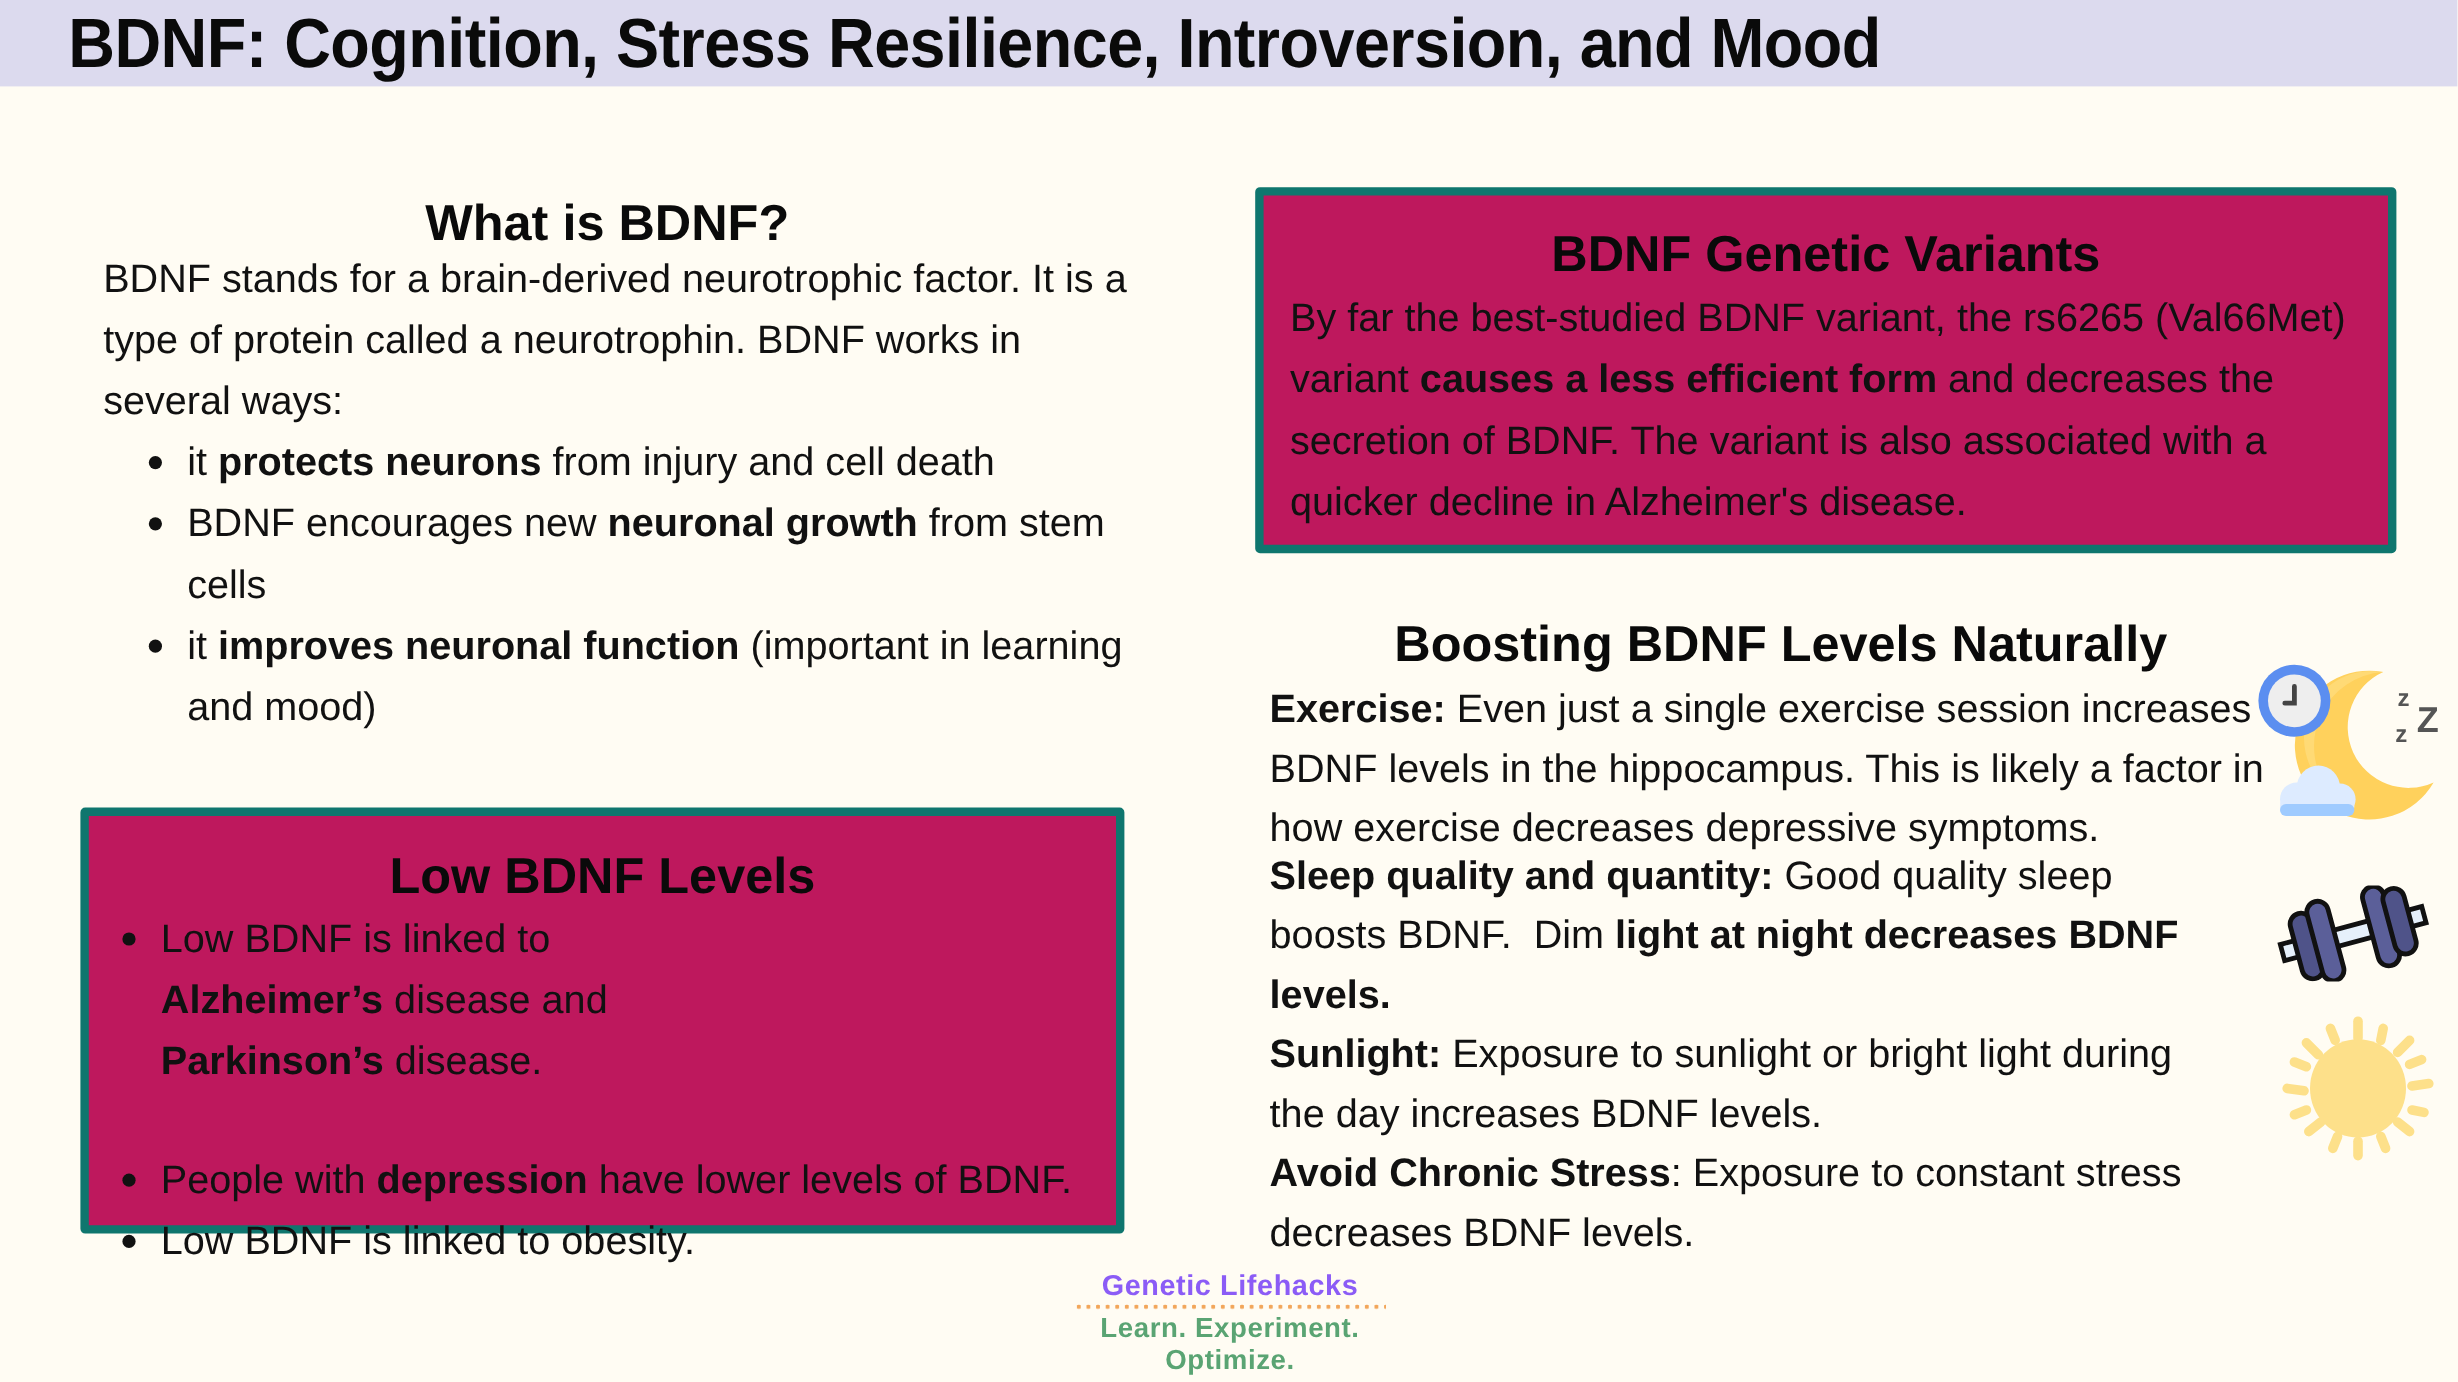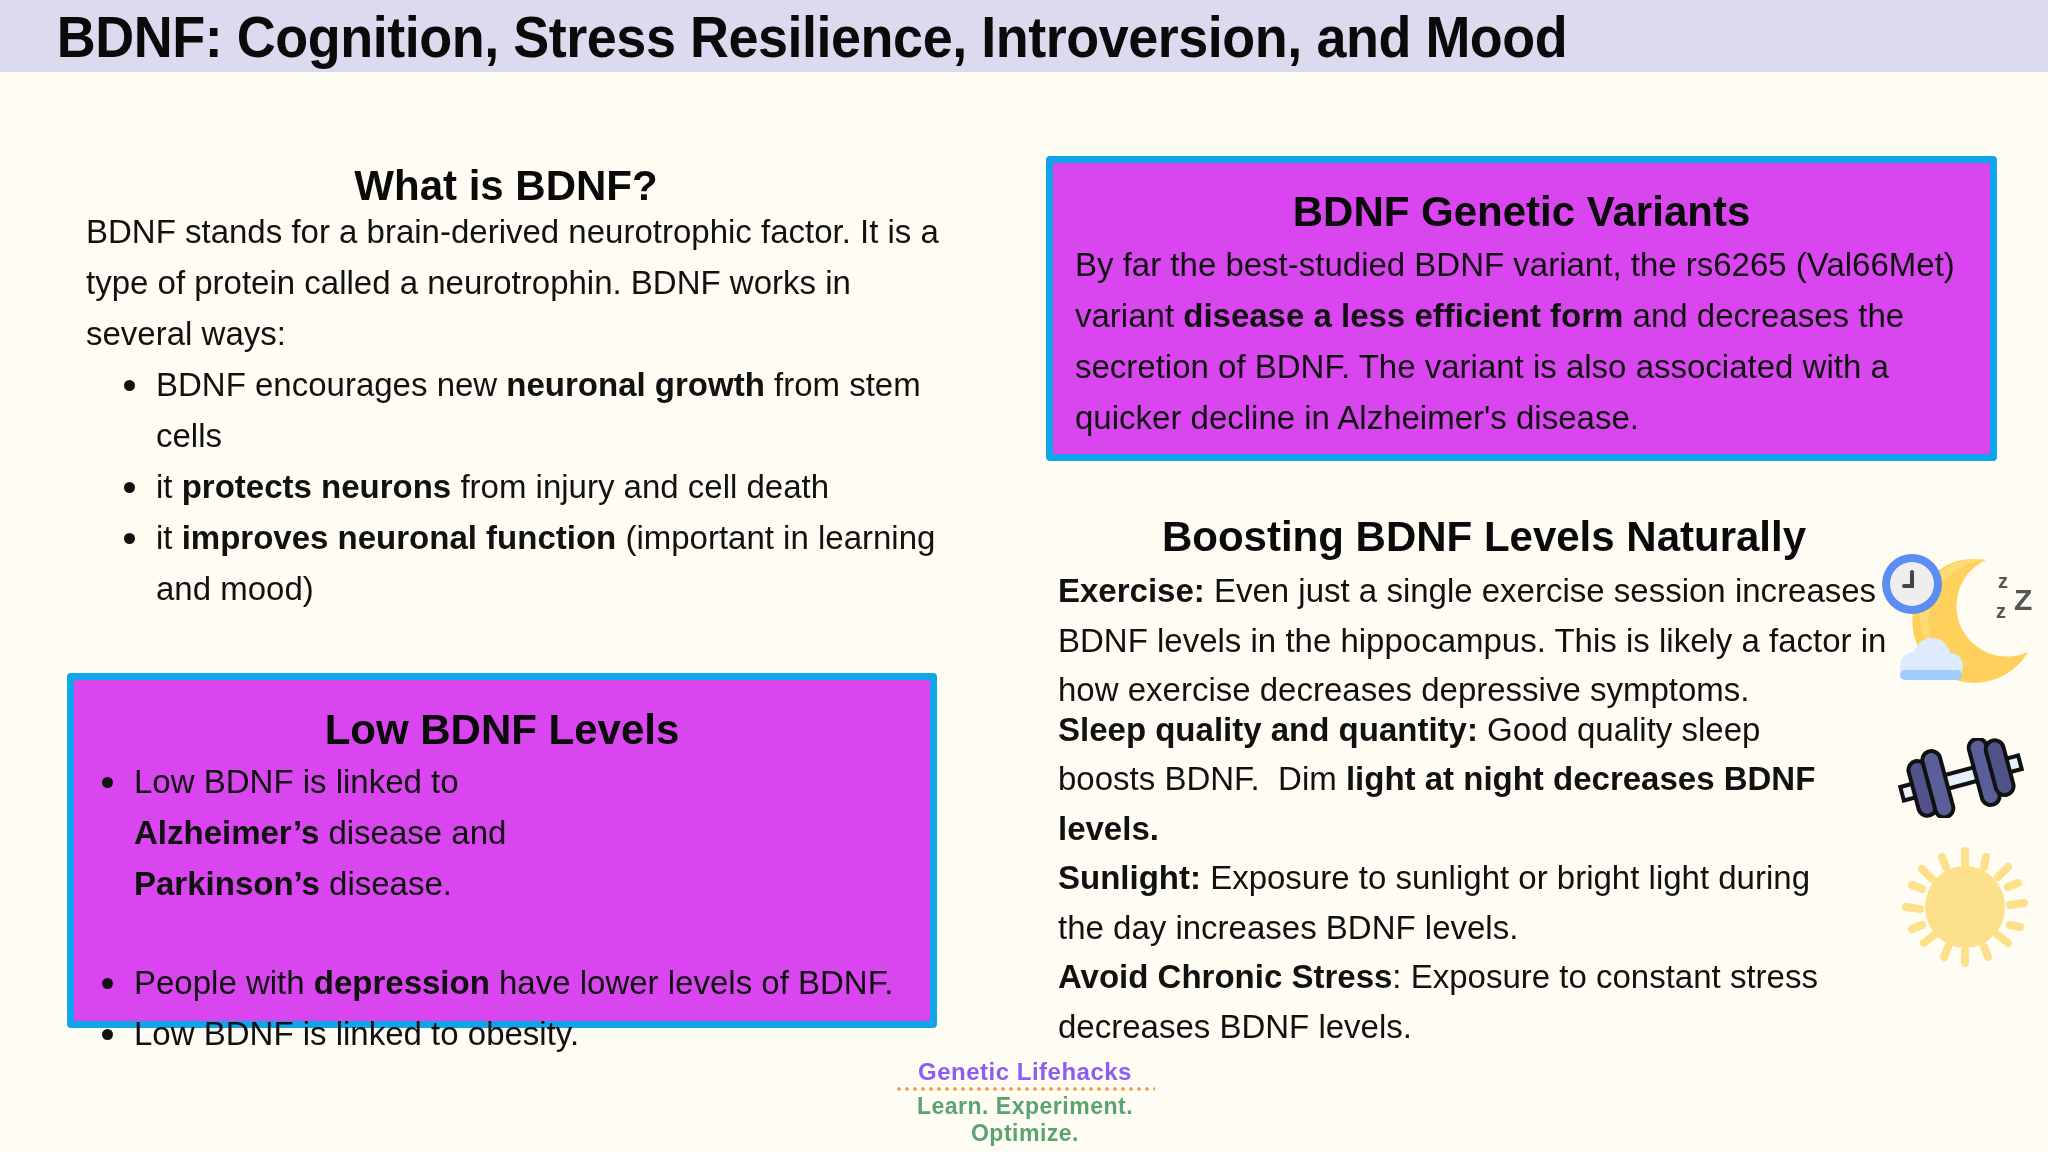--- a/index.html
+++ b/index.html
@@ -26,21 +26,21 @@
   
   .what { position:absolute; left:86px; top:162px; width:860px; }
   .what .sec-title { margin-left:-20px; }
   .what ul { margin:0; padding-left:70px; list-style:none; }
   .what li { position:relative; }
   .what li::before, .low li::before {
     content:""; position:absolute; left:-32px; top:21px; width:11px; height:11px; border-radius:50%; background:#111;
   }
 
   .box {
-    position:absolute; border:7px solid #0ea5e9; border-radius:4px; box-sizing:border-box; background:#d946ef;
+    position:absolute; border:7px solid #0f766e; border-radius:4px; box-sizing:border-box; background:#be185d;
   }
   .low { left:67px; top:673px; width:870px; height:355px; }
   .low .sec-title { margin-top:22px; line-height:56px; }
   .low ul { margin:0; padding-left:60px; list-style:none; }
   .low li { position:relative; }
 
   .var { left:1046px; top:156px; width:951px; height:305px; }
   .var .sec-title { margin-top:22px; line-height:54px; }
   .var .txt { padding:0 20px 0 22px; }
 
@@ -59,39 +59,39 @@
 <body>
 
 <div class="header">
   <h1>BDNF: Cognition, Stress Resilience, Introversion, and Mood</h1>
 </div>
 
 <section class="what">
   <h2 class="sec-title">What is BDNF?</h2>
   <div class="txt" style="margin-top:-4px;">BDNF stands for a brain-derived neurotrophic factor. It is a type of protein called a neurotrophin. BDNF works in several ways:</div>
   <ul class="txt">
+    <li><span>it </span><b>protects neurons</b><span> from injury and cell death</span></li>
     <li><span>BDNF encourages new </span><b>neuronal growth</b><span> from stem cells</span></li>
-    <li><span>it </span><b>protects neurons</b><span> from injury and cell death</span></li>
     <li><span>it </span><b>improves neuronal function</b><span> (important in learning and mood)</span></li>
   </ul>
 </section>
 
 <section class="box low">
   <h2 class="sec-title">Low BDNF Levels</h2>
   <ul class="txt" style="margin-top:-2px;">
     <li style="padding-right:280px;"><span>Low BDNF is linked to </span><b>Alzheimer’s</b><span> disease and </span><b>Parkinson’s</b><span> disease.</span></li>
     <li style="white-space:nowrap;margin-top:48px;"><span>People with </span><b>depression</b><span> have lower levels of BDNF.</span></li>
     <li><span>Low BDNF is linked to obesity.</span></li>
   </ul>
 </section>
 
 <section class="box var">
   <h2 class="sec-title">BDNF Genetic Variants</h2>
   <div class="txt">
-    <span>By far the best-studied BDNF variant, the rs6265 (Val66Met) variant </span><b>disease a less efficient form</b><span> and decreases the secretion of BDNF. The variant is also associated with a quicker decline in Alzheimer's disease.</span>
+    <span>By far the best-studied BDNF variant, the rs6265 (Val66Met) variant </span><b>causes a less efficient form</b><span> and decreases the secretion of BDNF. The variant is also associated with a quicker decline in Alzheimer's disease.</span>
   </div>
 </section>
 
 <section class="boost">
   <h2 class="sec-title">Boosting BDNF Levels Naturally</h2>
   <div class="txt" style="padding-right:20px;">
     <b>Exercise:</b><span> Even just a single exercise session increases BDNF levels in the hippocampus. This is likely a factor in how exercise decreases depressive symptoms.</span>
   </div>
   <div class="txt" style="margin-top:-10px;padding-right:60px;">
     <b>Sleep quality and quantity:</b><span style="white-space:pre-wrap;"> Good quality sleep boosts BDNF.  Dim </span><b>light at night decreases BDNF levels.</b>

